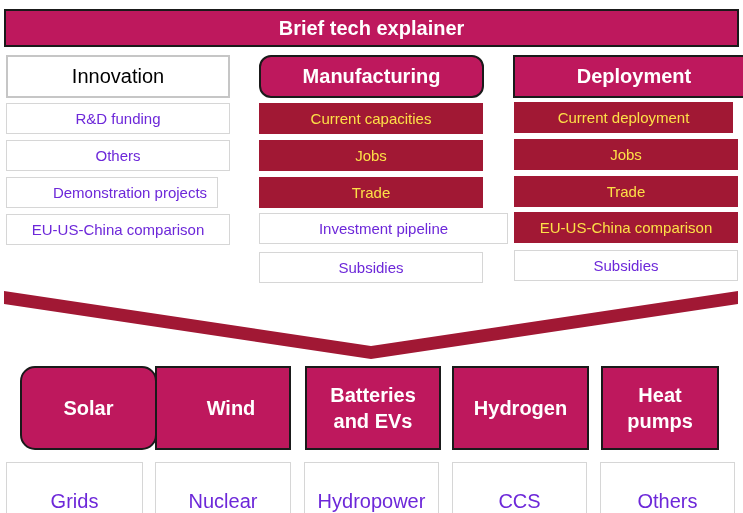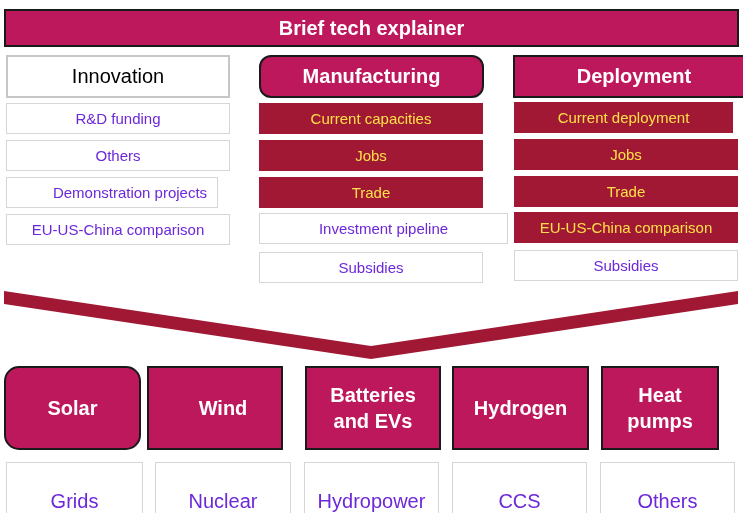--- a/index.html
+++ b/index.html
@@ -80,24 +80,24 @@
     <span>EU-US-China comparison</span>
   </div>
 <div class="abs white item" style="left:514px;top:250px;width:224px;">
     <span>Subsidies</span>
   </div>
 
 <svg id="chevron" viewBox="0 0 743 90">
   <polygon points="4,11 371,66 738,11 738,24 371,79 4,24" fill="#a11834"></polygon>
 </svg>
 
-<div class="abs red-b bold tech" style="left:4px;width:137px;border-radius:15px;">
+<div class="abs red-b bold tech" style="left:20px;width:137px;border-radius:15px;">
     <span>Solar</span>
   </div>
-<div class="abs red-b bold tech" style="left:147px;width:136px;padding-left:16px;">
+<div class="abs red-b bold tech" style="left:155px;width:136px;padding-left:16px;">
     <span>Wind</span>
   </div>
 <div class="abs red-b bold tech" style="left:305px;width:136px;padding:0 18px;">
     <span>Batteries and EVs</span>
   </div>
 <div class="abs red-b bold tech" style="left:452px;width:137px;">
     <span>Hydrogen</span>
   </div>
 <div class="abs red-b bold tech" style="left:601px;width:118px;padding:0 14px;">
     <span>Heat pumps</span>

